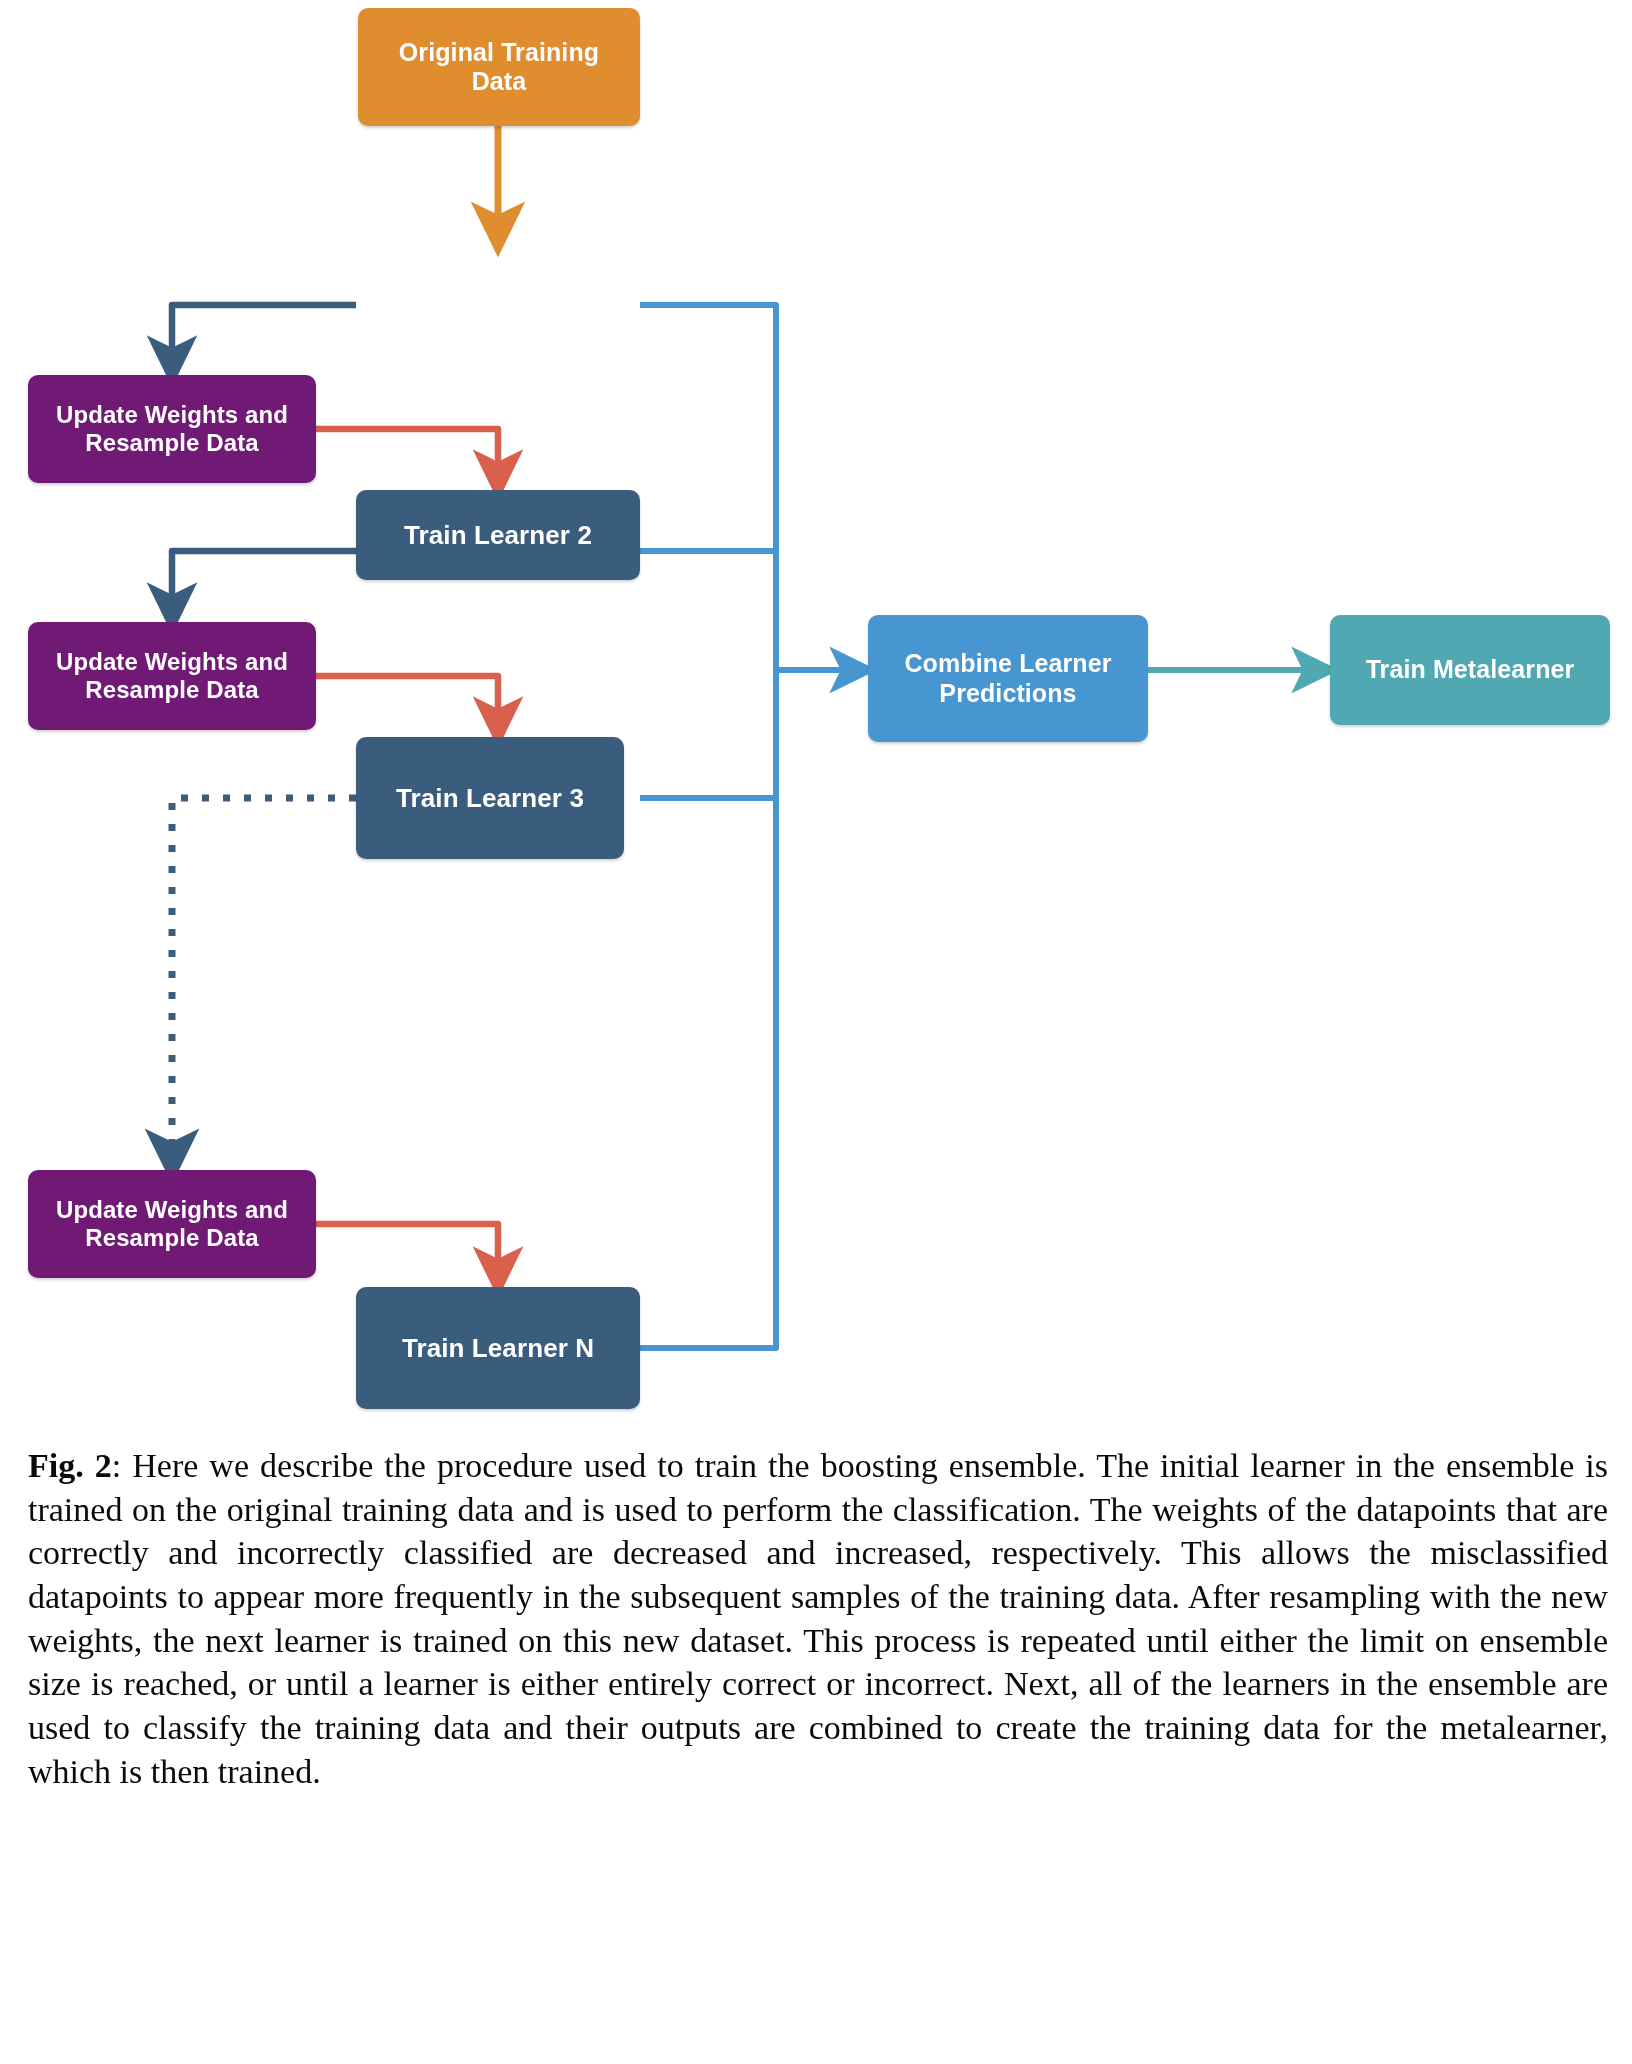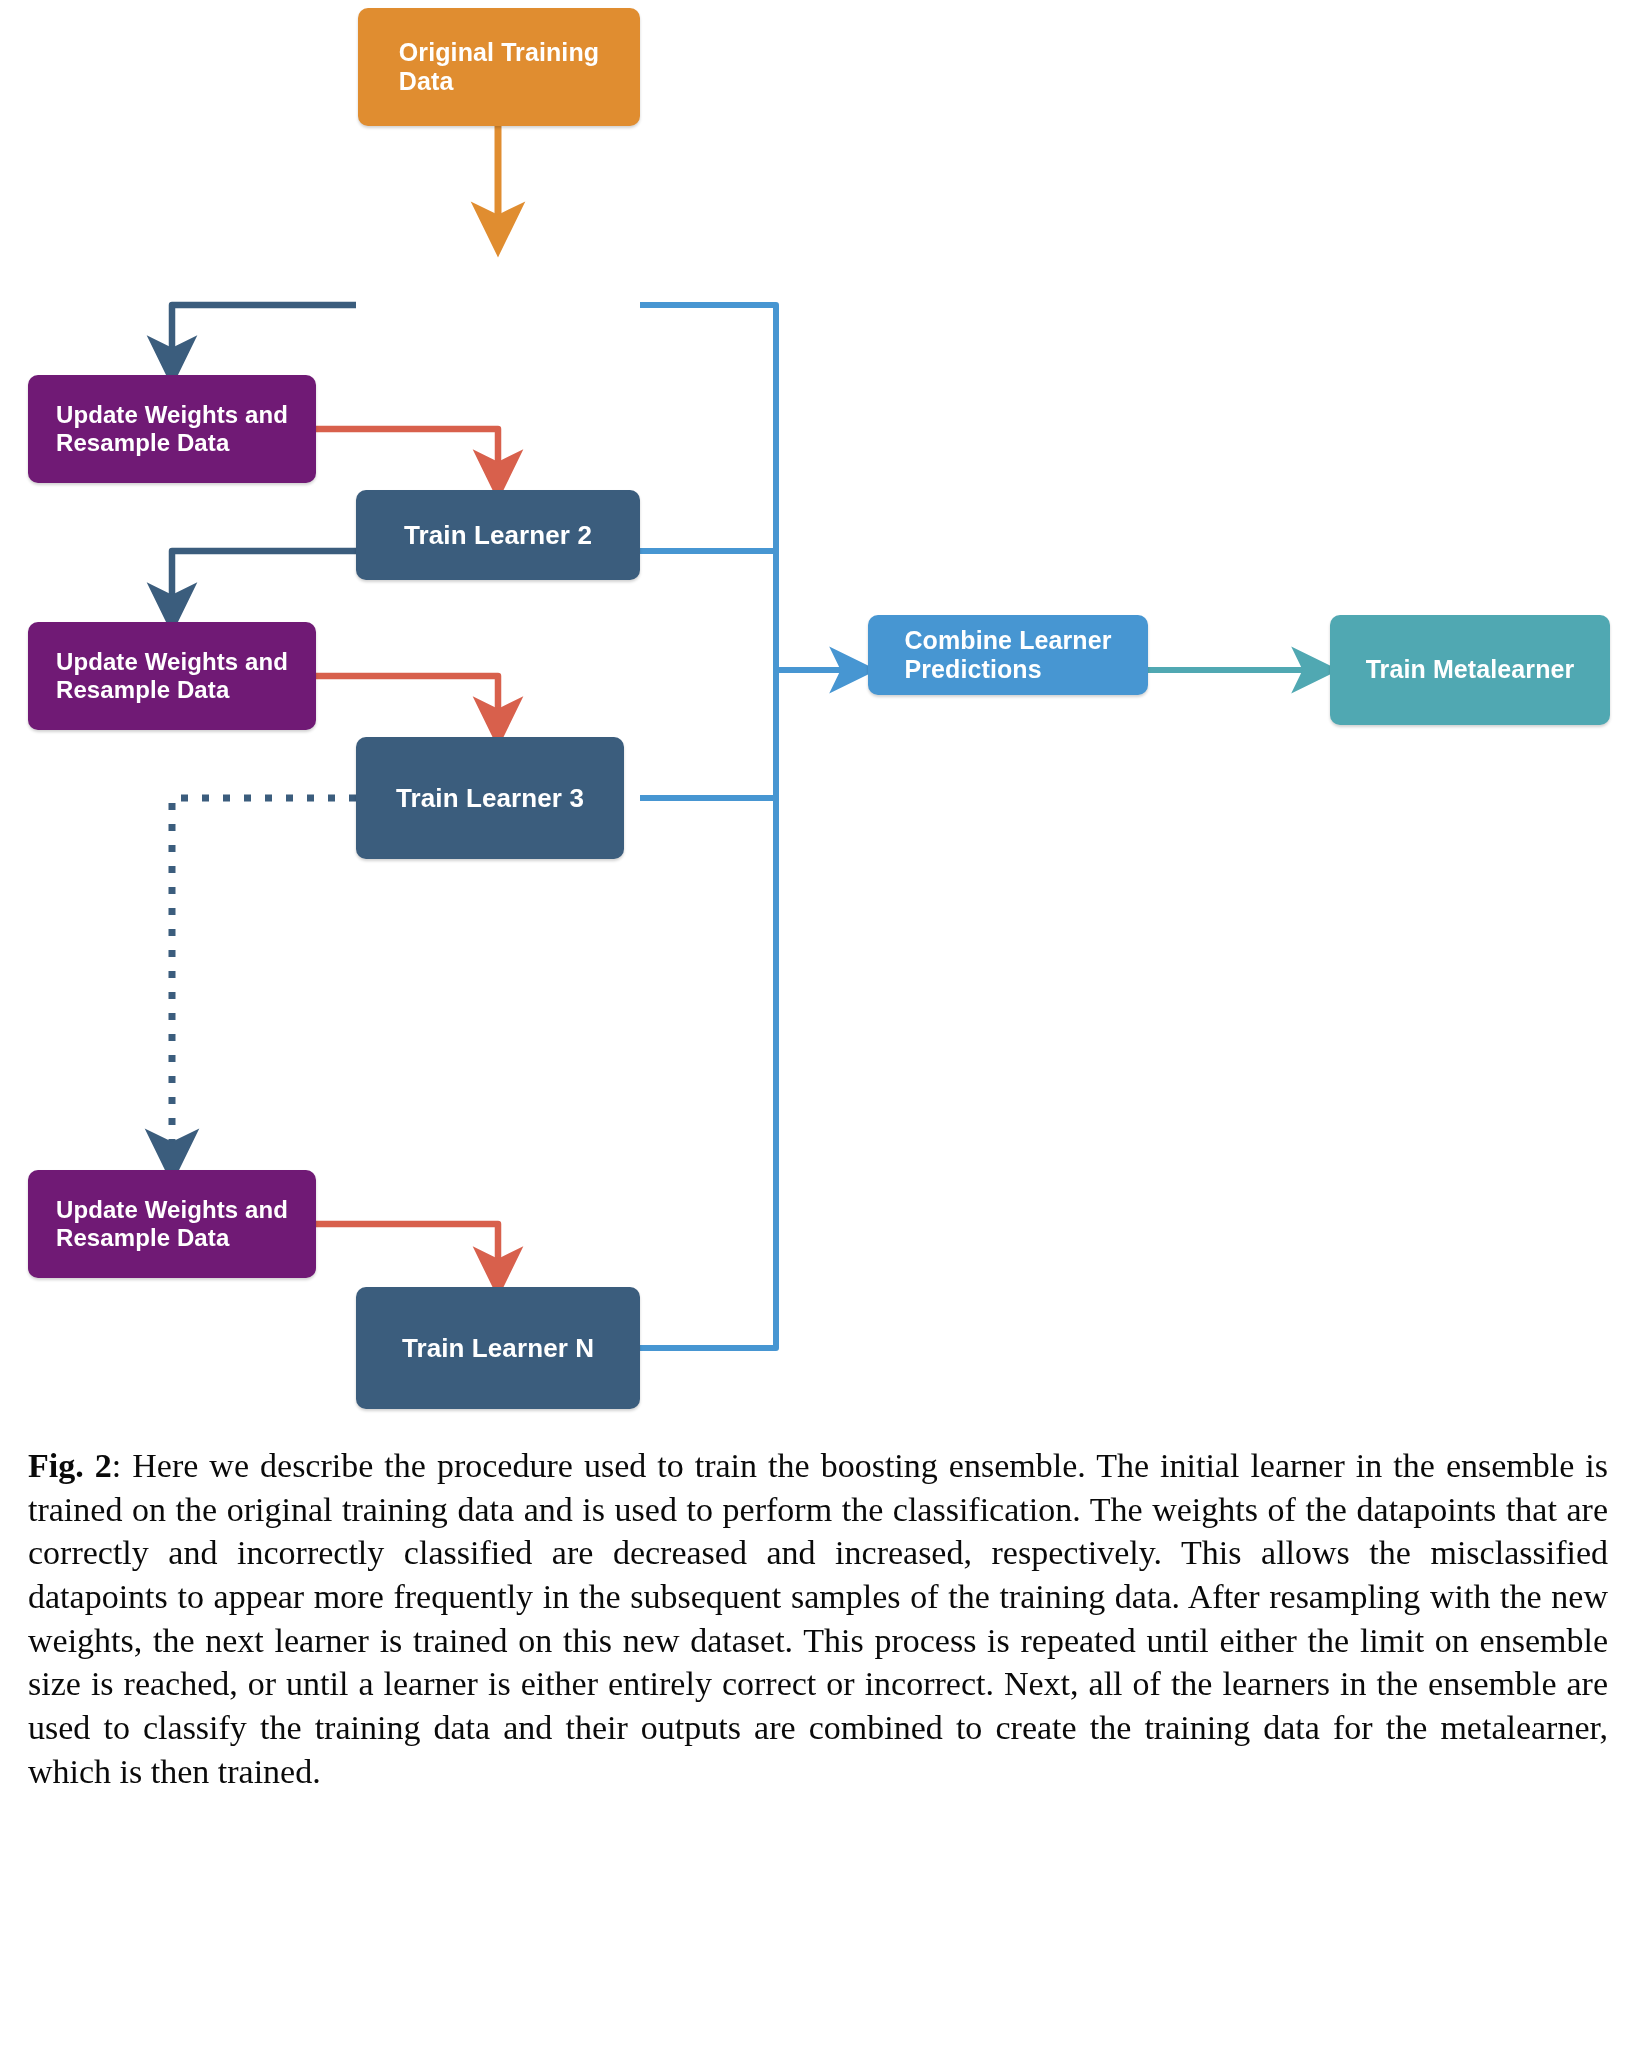--- a/index.html
+++ b/index.html
@@ -31,20 +31,21 @@
     height: 1420px;
   }
 
   .node {
     position: absolute;
     box-sizing: border-box;
     border-radius: 10px;
     display: flex;
     align-items: center;
     justify-content: center;
+    text-align: center;
     color: #ffffff;
     font-weight: bold;
     line-height: 1.18;
     letter-spacing: 0.1px;
     box-shadow: 0 2px 3px rgba(0,0,0,0.18);
     padding: 4px 8px;
     white-space: pre-line;
   }
 
   .node-orange { background: #E08D30; }
@@ -133,20 +134,20 @@
   <div class="node node-red" style="left:28px; top:622px; width:288px; height:108px; font-size:24px;">Update Weights and
 Resample Data</div>
 
   <div class="node node-dark" style="left:356px; top:737px; width:268px; height:122px; font-size:26px;">Train Learner 3</div>
 
   <div class="node node-red" style="left:28px; top:1170px; width:288px; height:108px; font-size:24px;">Update Weights and
 Resample Data</div>
 
   <div class="node node-dark" style="left:356px; top:1287px; width:284px; height:122px; font-size:26px;">Train Learner N</div>
 
-  <div class="node node-blue" style="left:868px; top:615px; width:280px; height:80px; font-size:25px;">Combine Learner
+  <div class="node node-blue" style="left:868px; top:615px; width:280px; height:127px; font-size:25px;">Combine Learner
 Predictions</div>
 
   <div class="node node-teal" style="left:1330px; top:615px; width:280px; height:110px; font-size:25px;">Train Metalearner</div>
 
 </div>
 
 <div id="caption"><span class="figlabel">Fig. 2</span><span>: </span><span>Here we describe the procedure used to train the boosting ensemble. The initial learner in the ensemble is trained on the original training data and is used to perform the classification. The weights of the datapoints that are correctly and incorrectly classified are decreased and increased, respectively. This allows the misclassified datapoints to appear more frequently in the subsequent samples of the training data. After resampling with the new weights, the next learner is trained on this new dataset. This process is repeated until either the limit on ensemble size is reached, or until a learner is either entirely correct or incorrect. Next, all of the learners in the ensemble are used to classify the training data and their outputs are combined to create the training data for the metalearner, which is then trained.</span></div>
 
 </body></html>

